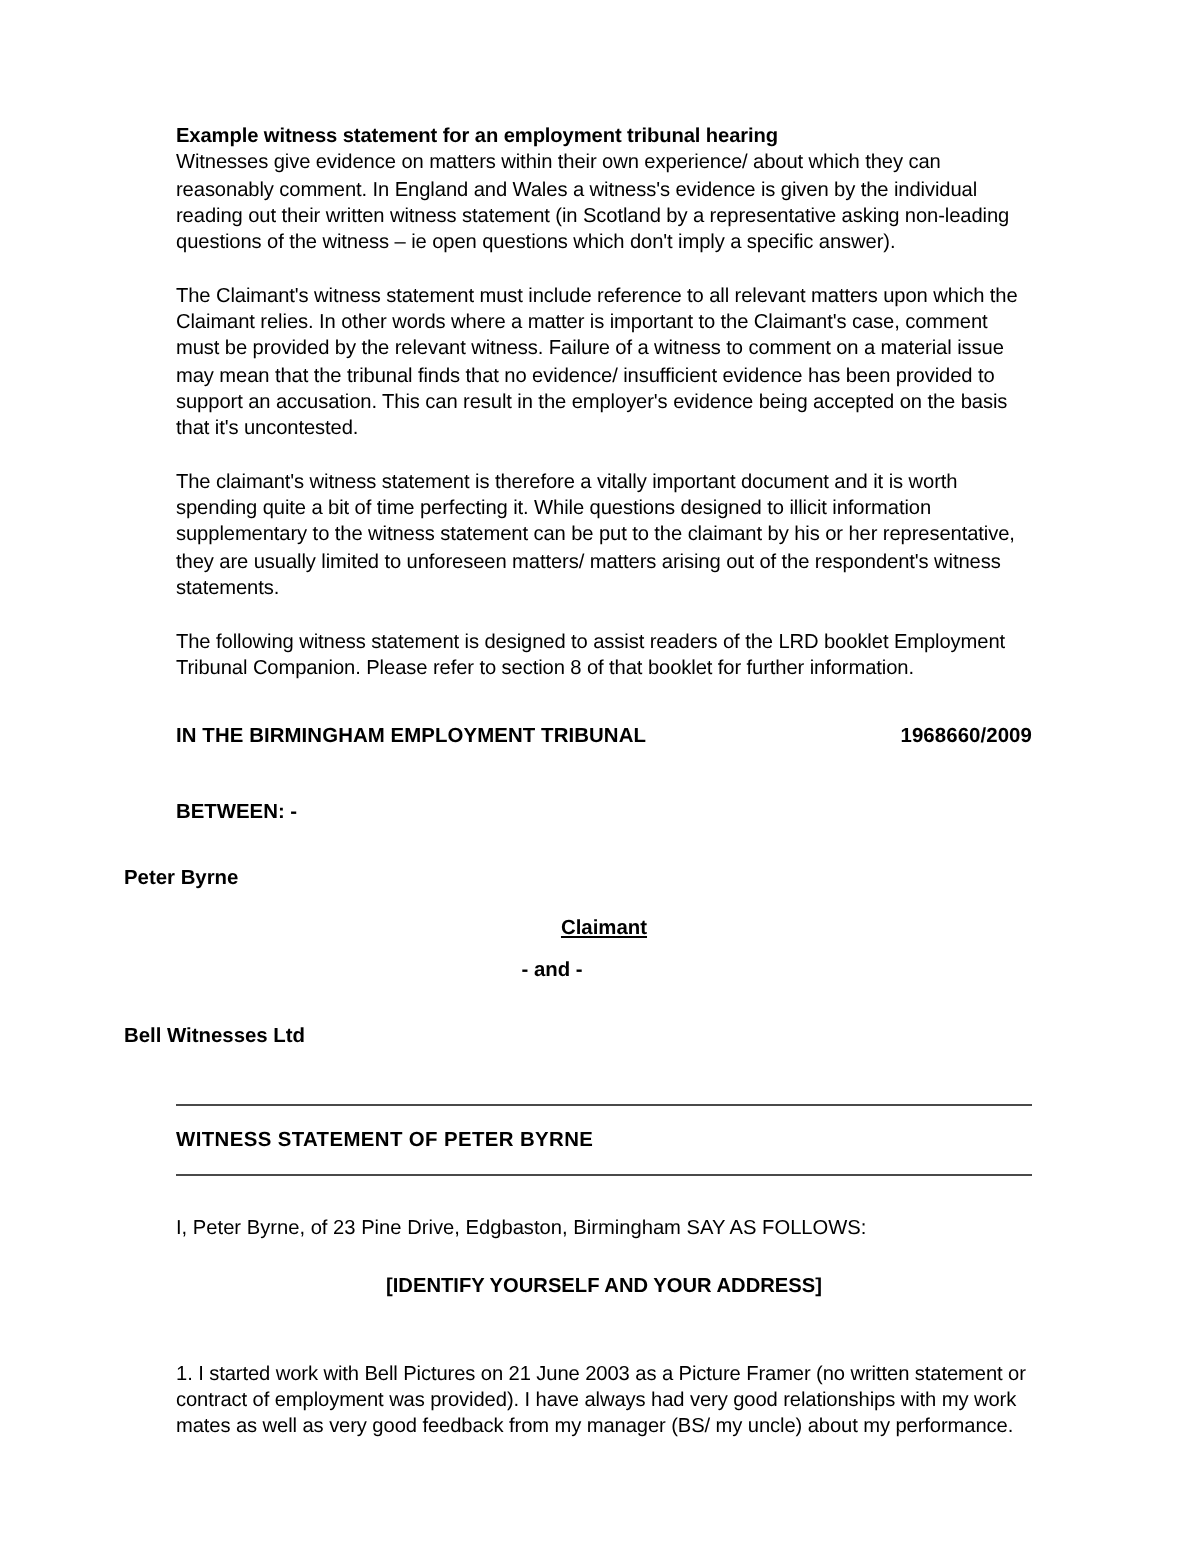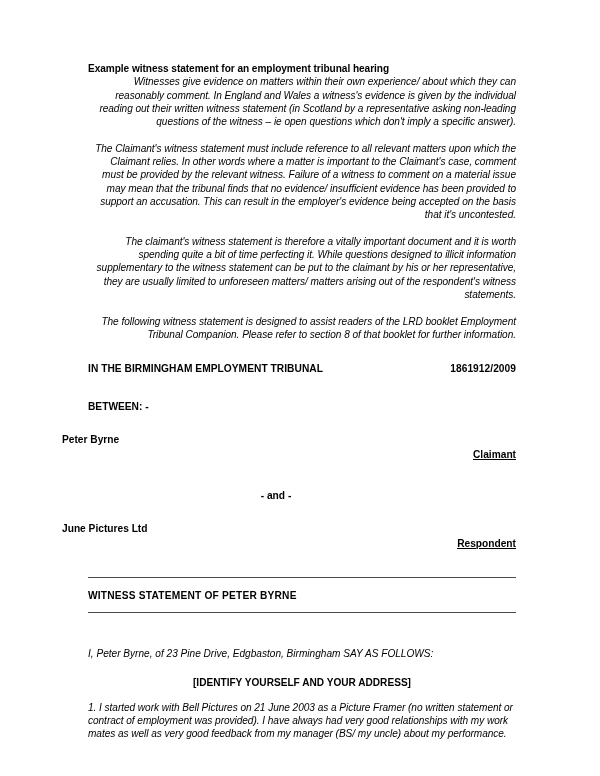--- a/index.html
+++ b/index.html
@@ -32,23 +32,22 @@
   }
   .intro-title {
     font-size: 10.1px;
     font-weight: bold;
     line-height: 13.3px;
     letter-spacing: -0.05px;
   }
   .para {
     font-size: 10.1px;
     line-height: 13.3px;
-    text-align: right;
+    text-align: left;
     letter-spacing: -0.05px;
-    font-style: italic;
   }
   .gap {
     height: 13.3px;
   }
   .court-row {
     display: flex;
     justify-content: space-between;
     align-items: baseline;
     font-size: 10.2px;
     font-weight: bold;
@@ -65,31 +64,31 @@
     margin-top: 22px;
   }
   .party-name {
     text-align: left;
     font-size: 10.2px;
     font-weight: bold;
     width: 428px;
     margin-left: -26px;
   }
   .party-role {
-    text-align: right;
+    text-align: center;
     font-size: 10.2px;
     font-weight: bold;
     text-decoration: underline;
-    margin-top: 4px;
+    margin-top: 14px;
   }
   .and-sep {
     text-align: center;
     font-size: 10.2px;
     font-weight: bold;
-    margin-top: 30px;
+    margin-top: 10px;
     width: 428px;
     margin-left: -26px;
   }
   .rule {
     border: 0;
     border-top: 1.2px solid #4a4a4a;
     margin: 0;
     width: 428px;
   }
   .rule-top {
@@ -97,37 +96,35 @@
   }
   .stmt-title {
     text-align: left;
     font-size: 10.2px;
     font-weight: bold;
     padding: 12px 0 11px 0;
     letter-spacing: 0.2px;
   }
   .body-intro {
     font-size: 10.1px;
-    margin-top: 34px;
+    margin-top: 20px;
     line-height: 13.3px;
-    font-style: italic;
   }
   .bracket-note {
     font-size: 10.1px;
     font-weight: bold;
     margin-top: 15px;
     line-height: 13.3px;
     text-align: center;
   }
   .numbered {
     font-size: 10.1px;
-    margin-top: 12px;
+    margin-top: 31px;
     line-height: 13.3px;
     letter-spacing: -0.05px;
-    font-style: italic;
   }
 </style>
 </head>
 <body>
 
 <div class="page">
   <div class="doc-body">
 
     <h1 class="intro-title">Example witness statement for an employment tribunal hearing</h1>
 
@@ -140,35 +137,34 @@
     <div class="gap"></div>
 
     <p class="para">The claimant's witness statement is therefore a vitally important document and it is worth spending quite a bit of time perfecting it. While questions designed to illicit information supplementary to the witness statement can be put to the claimant by his or her representative, they are usually limited to unforeseen matters/ matters arising out of the respondent's witness statements.</p>
 
     <div class="gap"></div>
 
     <p class="para">The following witness statement is designed to assist readers of the LRD booklet Employment Tribunal Companion. Please refer to section 8 of that booklet for further information.</p>
 
     <div class="court-row">
       <span>IN THE BIRMINGHAM EMPLOYMENT TRIBUNAL</span>
-      <span>1861912/2009</span>
+      <span>1968660/2009</span>
     </div>
 
     <p class="between">BETWEEN: -</p>
 
     <div class="party-block">
       <p class="party-name">Peter Byrne</p>
       <p class="party-role">Claimant</p>
     </div>
 
     <p class="and-sep">- and -</p>
 
     <div class="party-block">
-      <p class="party-name">June Pictures Ltd</p>
-      <p class="party-role">Respondent</p>
+      <p class="party-name">Bell Witnesses Ltd</p>
     </div>
 
     <hr class="rule rule-top">
     <p class="stmt-title">WITNESS STATEMENT OF PETER BYRNE</p>
     <hr class="rule">
 
     <p class="body-intro">I, Peter Byrne, of 23 Pine Drive, Edgbaston, Birmingham SAY AS FOLLOWS:</p>
 
     <p class="bracket-note">[IDENTIFY YOURSELF AND YOUR ADDRESS]</p>
 

